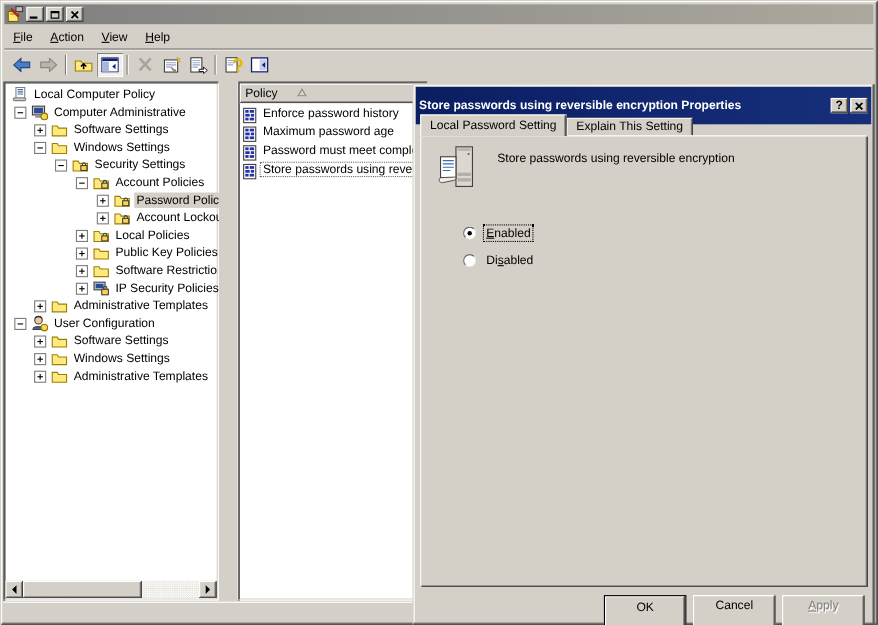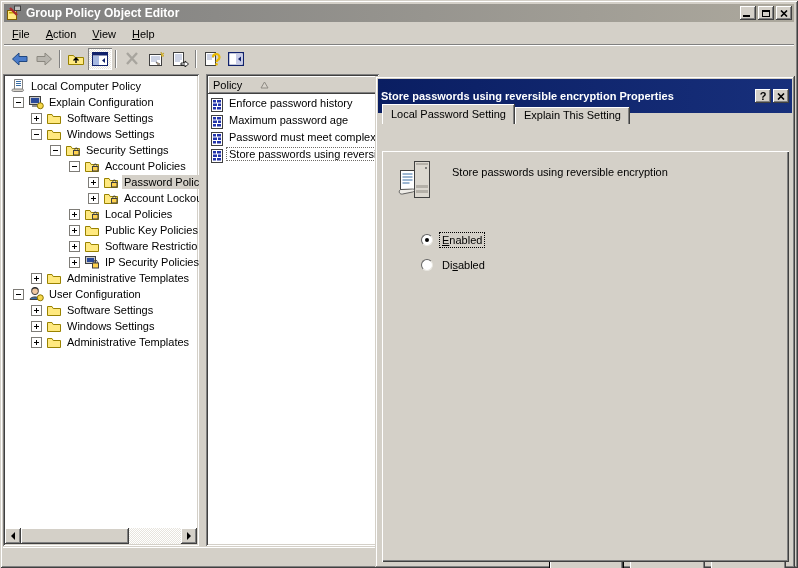--- a/index.html
+++ b/index.html
@@ -35,21 +35,21 @@
   .tbtn { width:24px; height:22px; display:flex; align-items:center; justify-content:center; flex:none; }
   .tbtn.pressed { background:conic-gradient(#fff 25%, #E7E4DD 0 50%, #fff 0 75%, #E7E4DD 0) 0 0/2px 2px;
                   box-shadow: inset 1px 1px 0 #808080, inset -1px -1px 0 #fff; }
   .tsep { width:2px; height:18px; margin:0 3px; border-left:1px solid #808080; border-right:1px solid #fff; flex:none; }
 
   
   .pane { position:absolute; background:#fff;
           box-shadow: inset 1px 1px 0 #808080, inset -1px -1px 0 #fff,
                       inset 2px 2px 0 #404040, inset -2px -2px 0 #D4D0C8; }
   #tree-pane { left:3px; top:74px; width:196px; height:472px; overflow:hidden; padding-top:4px; }
-  #list-pane { left:206px; top:74px; width:173px; height:472px; overflow:hidden; }
+  #list-pane { left:216px; top:74px; width:173px; height:472px; overflow:hidden; }
 
   .trow { display:flex; align-items:center; height:16px; white-space:nowrap; }
   .exp { position:relative; width:11px; height:11px; border:1px solid #7E7C77; background:#fff;
          flex:none; margin-right:4px; }
   .exp i { position:absolute; background:#000; }
   .exp .h { left:2px; top:4px; width:5px; height:1px; }
   .exp .v { left:4px; top:2px; width:1px; height:5px; display:none; }
   .exp.plus .v { display:block; }
   .exp-sp { width:15px; flex:none; }
   .ticon { width:16px; height:16px; flex:none; margin-right:3px; }
@@ -96,21 +96,21 @@
   .dbtn { width:16px; height:14px; background:#D4D0C8; margin-left:2px; flex:none;
           box-shadow: inset -1px -1px 0 #404040, inset 1px 1px 0 #fff,
                       inset -2px -2px 0 #808080, inset 2px 2px 0 #D4D0C8;
           display:flex; align-items:center; justify-content:center; font-weight:bold; font-size:11px; }
   .tabs { position:absolute; left:7px; top:28px; display:flex; align-items:flex-end; height:20px; }
   .tab { height:17px; padding:2px 9px 0 9px; background:#D4D0C8; white-space:nowrap;
          box-shadow: inset -1px 0 0 #404040, inset 1px 1px 0 #fff, inset -2px 0 0 #808080; }
   .tab.active { height:20px; padding-top:4px; position:relative; z-index:2;
                 box-shadow: inset -1px 0 0 #404040, inset 1px 1px 0 #fff, inset -2px 0 0 #808080; }
   .tabpage { position:absolute; left:7px; top:47px; right:6px; height:411px; background:#D4D0C8; z-index:1;
-             box-shadow: inset 1px 1px 0 #fff, inset -1px -1px 0 #404040, inset -2px -2px 0 #808080; margin-top: 28px; }
+             box-shadow: inset 1px 1px 0 #fff, inset -1px -1px 0 #404040, inset -2px -2px 0 #808080; }
   .setting-head { position:absolute; left:16px; top:8px; display:flex; }
   .setting-head .sicon { width:40px; height:46px; flex:none; margin-right:14px; }
   .setting-head .stext { margin-top:7px; white-space:nowrap; }
   .radios { position:absolute; left:39px; top:82px; }
   .radio-row { display:flex; align-items:center; margin-bottom:11px; height:14px; }
   .rb { width:12px; height:12px; border-radius:50%; background:#fff; flex:none; margin-right:7px;
         border:1px solid; border-color:#636363 #E8E6E0 #E8E6E0 #636363; position:relative; }
   .rb.checked::after { content:""; position:absolute; left:3px; top:3px; width:4px; height:4px;
                        border-radius:50%; background:#000; }
   .rlabel { padding:1px 2px; }
@@ -131,21 +131,20 @@
 
   <div class="titlebar">
     <span style="flex:none;display:flex;">
       <svg width="16" height="16" viewBox="0 0 16 16">
           <rect x="1.5" y="5.5" width="9" height="9" fill="#FFE97F" stroke="#806000"></rect>
           <rect x="3" y="7" width="6" height="1.5" fill="#C8A800"></rect>
           <path d="M4 3l7 7" stroke="#A52A2A" stroke-width="2.4"></path>
           <rect x="8.5" y="1" width="6" height="4.5" fill="#C0C0C0" stroke="#404040"></rect>
         </svg>
     </span>
-    <span class="ttext">Group Policy Object Editor</span>
     <span class="winbtn">
         <i class="g-min"></i>
       </span>
     <span class="winbtn">
         <i class="g-max"></i>
       </span>
     <span class="winbtn">
       <svg width="8" height="7" viewBox="0 0 8 7">
           <path d="M1 0.5 L7 6.5 M7 0.5 L1 6.5" stroke="#000" stroke-width="1.6"></path>
         </svg>
@@ -240,21 +239,21 @@
           <i class="h"></i>
         </span>
       <span class="ticon">
           <svg width="16" height="16" viewBox="0 0 16 16">
             <rect x="1.5" y="2.5" width="11" height="8" fill="#C8C8C8" stroke="#404040"></rect>
             <rect x="3" y="4" width="8" height="5" fill="#2A4A9A"></rect>
             <rect x="4" y="11" width="6" height="2" fill="#909090"></rect>
             <circle cx="12.3" cy="11.8" r="3" fill="#F7D84B" stroke="#8B7500"></circle>
           </svg>
         </span>
-      <span class="tlabel">Explain Configuration</span>
+      <span class="tlabel">Computer Administrative</span>
     </div>
     <div class="trow" style="padding-left:28px">
       <span class="exp plus">
           <i class="h"></i>
           <i class="v"></i>
         </span>
       <span class="ticon">
           <svg width="16" height="16" viewBox="0 0 16 16">
             <path d="M1.5 4.5h4.5l1.2 2h7.3v7h-13z" fill="#FFE97F" stroke="#998200"></path>
           </svg>

